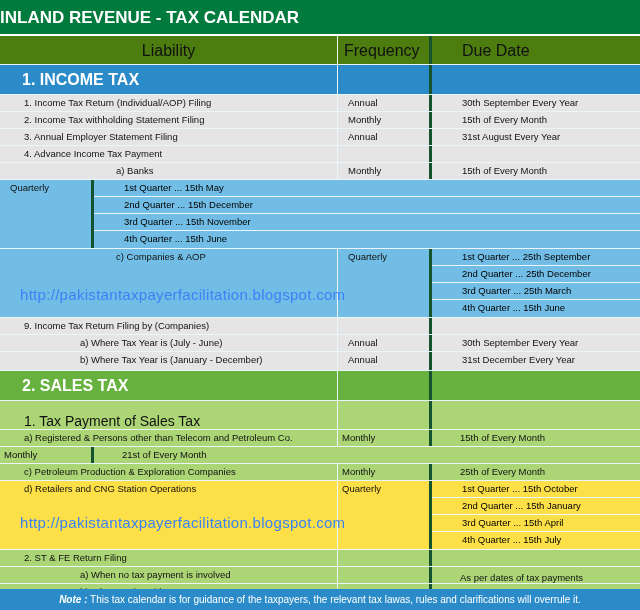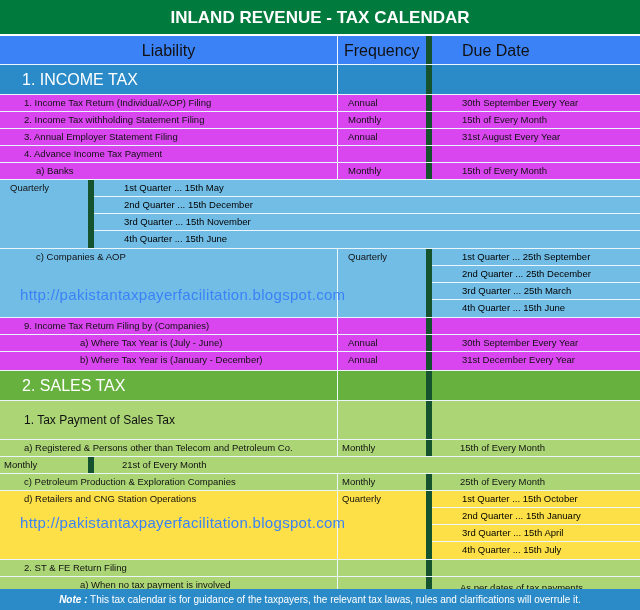--- a/index.html
+++ b/index.html
@@ -1,34 +1,34 @@
 <!DOCTYPE html>
 <html><head>
 <meta charset="utf-8">
 <style>
 *{box-sizing:border-box;margin:0;padding:0}
 body{width:640px;height:610px;background:#fff;font-family:"Liberation Sans",sans-serif;overflow:hidden;position:relative}
-.title{height:36px;background:#007a3d;color:#fff;font-weight:bold;font-size:17px;text-align:center;line-height:36px;border-bottom:2px solid #fff}
+.title{height:36px;background:#007a3d;color:#fff;font-weight:bold;font-size:17px;line-height:36px;border-bottom:2px solid #fff}
 .row{display:flex;border-bottom:1px solid #eaf6fb}
 .c1{width:338px;border-right:1px solid #eaf6fb;padding-left:24px;white-space:nowrap;overflow:visible}
-.c2{width:94px;border-right:6px solid #14532d;padding-left:10px}
+.c2{width:94px;border-right:3px solid #14532d;padding-left:10px}
 .c3{flex:1;padding-left:30px}
-.hdr{height:29px;background:#3b82f6;font-size:16px;line-height:29px;color:#111}
+.hdr{height:29px;background:#4d7c0f;font-size:16px;line-height:29px;color:#111}
 .hdr .c1{padding-left:0;text-align:center}
 .hdr .c2{padding-left:6px}
-.sec{height:30px;font-size:16px;font-weight:normal;color:#fff;line-height:30px}
+.sec{height:30px;font-size:16px;font-weight:bold;color:#fff;line-height:30px}
 .sec .c1{padding-left:22px}
 .sec.blue{background:#2b8bc9}
 .sec.green{background:#67b23f}
 .r{font-size:9.5px;color:#111;line-height:16px;height:17px}
-.lb{background:#d946ef}
+.lb{background:#e5e5e5}
 .mb{background:#72bde6}
 .lg{background:#acd676}
 .mg{background:#fde047}
-.ind .c1{padding-left:36px}
+.ind .c1{padding-left:116px}
 .ind2 .c1{padding-left:80px}
 .grp{display:flex;border-bottom:1px solid #eaf6fb}
 .grp .c3wrap{flex:1}
 .grp .sub{height:17px;line-height:16px;padding-left:30px;border-bottom:1px solid #eaf6fb;font-size:9.5px}
 .grp .sub:last-child{border-bottom:none}
 .grp .c1,.grp .c2{font-size:9.5px;line-height:16px;color:#111}
 .wm{position:absolute;left:20px;font-size:15px;color:#3b82f6;letter-spacing:0.3px;white-space:nowrap}
 .note{position:absolute;left:0;top:589px;width:640px;height:21px;background:#2b8bc9;color:#fff;font-size:10px;text-align:center;line-height:21px}
 .note b{font-style:italic}
 </style>
@@ -107,21 +107,21 @@
     <div class="c1">b) Where Tax Year is (January - December)</div>
     <div class="c2">Annual</div>
     <div class="c3">31st December Every Year</div>
   </div>
 
 <div class="row sec green">
   <div class="c1">2. SALES TAX</div>
     <div class="c2"></div>
     <div class="c3"></div>
 </div>
-<div class="row lg" style="height:39px;font-size:12px;color:#111">
+<div class="row lg" style="height:29px;font-size:14px;color:#111">
     <div class="c1" style="padding-top:12px">1. Tax Payment of Sales Tax</div>
     <div class="c2"></div>
     <div class="c3"></div>
   </div>
 <div class="row r lg">
     <div class="c1">a)  Registered &amp; Persons other than Telecom and Petroleum Co.</div>
     <div class="c2" style="padding-left:4px">Monthly</div>
     <div class="c3" style="padding-left:28px">15th of Every Month</div>
   </div>
 <div class="row r lg">

